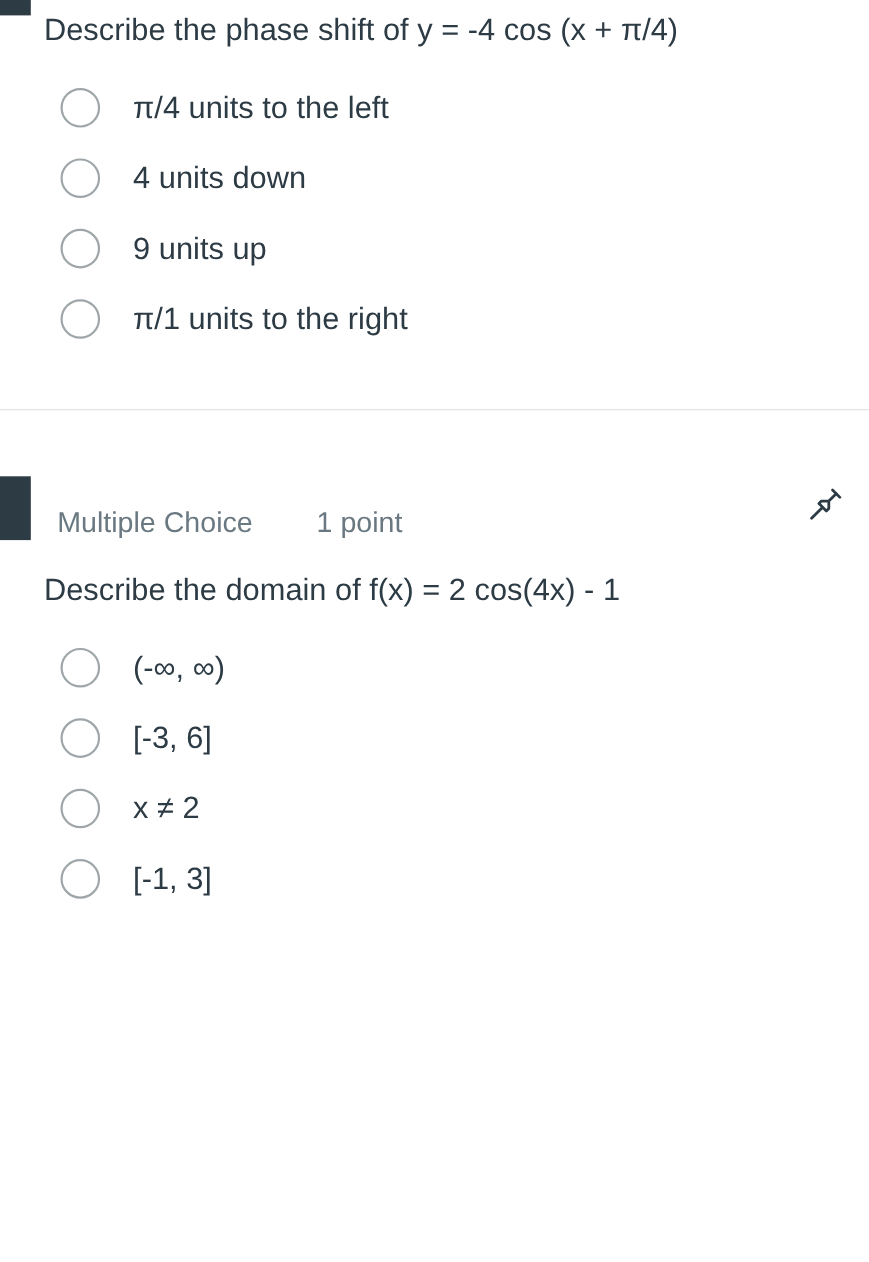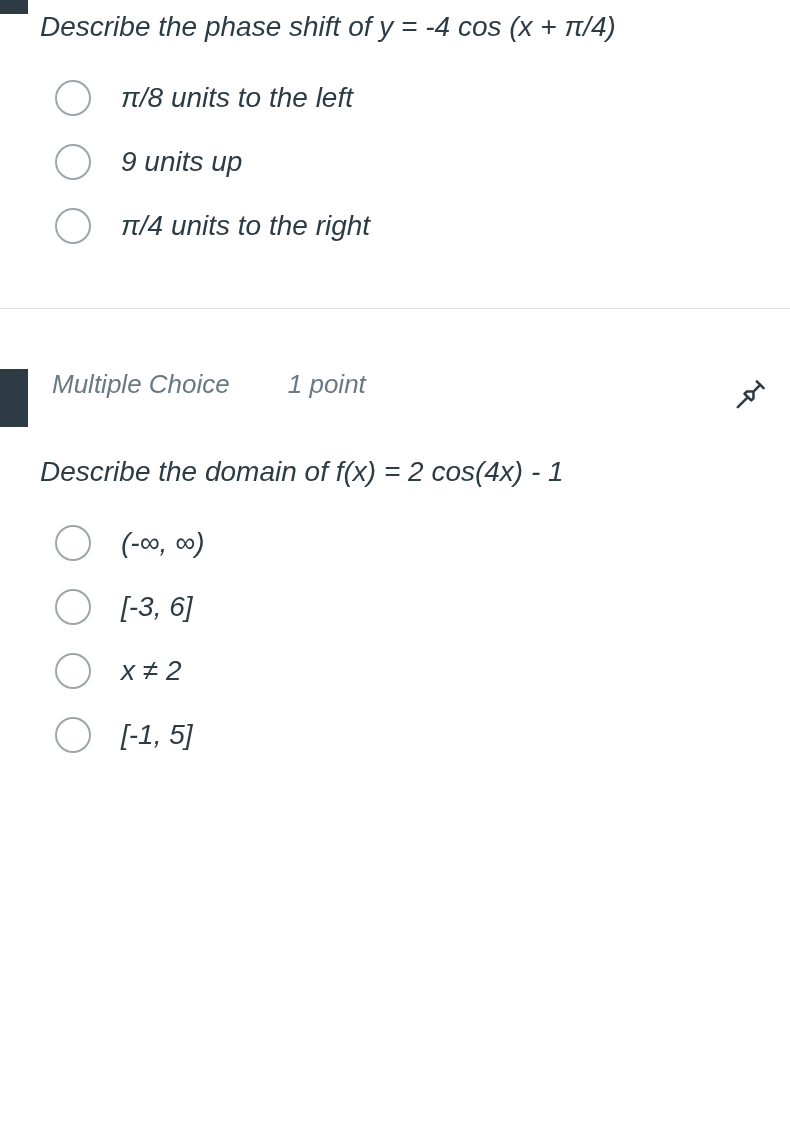--- a/index.html
+++ b/index.html
@@ -8,21 +8,20 @@
       box-sizing: border-box;
     }
     body {
       font-family: -apple-system, BlinkMacSystemFont, "Segoe UI", Helvetica, Arial, sans-serif;
       background: #ffffff;
       color: #2d3b45;
       width: 790px;
     }
     .question-block {
       padding: 0 0 30px 0;
-      font-style: italic;
     }
     .question-text {
       font-size: 28px;
       color: #2d3b45;
       line-height: 1.35;
       padding: 8px 20px 20px 40px;
       font-weight: 400;
     }
     .options {
       padding: 0 20px 0 55px;
@@ -46,21 +45,21 @@
       color: #2d3b45;
       font-weight: 400;
     }
     .divider {
       border: none;
       border-top: 1px solid #dde0e2;
       margin: 20px 0 60px 0;
     }
     .question-header {
       display: flex;
-      align-items: flex-start;
+      align-items: flex-end;
       padding: 0 20px 18px 0;
       position: relative;
     }
     .question-number-box {
       background: #2d3b45;
       color: #ffffff;
       width: 28px;
       height: 58px;
       display: flex;
       align-items: center;
@@ -110,29 +109,33 @@
 </head>
 <body>
 
 <div class="top-marker"></div>
 
 <div class="question-block">
   <div class="question-text">Describe the phase shift of y = -4 cos (x + π/4)</div>
   <div class="options">
     <div class="option-row">
       <div class="radio-circle"></div>
-      <div class="option-label">π/8 units to the left</div>
+      <div class="option-label">π/4 units to the left</div>
+    </div>
+    <div class="option-row">
+      <div class="radio-circle"></div>
+      <div class="option-label">4 units down</div>
     </div>
     <div class="option-row">
       <div class="radio-circle"></div>
       <div class="option-label">9 units up</div>
     </div>
     <div class="option-row">
       <div class="radio-circle"></div>
-      <div class="option-label">π/4 units to the right</div>
+      <div class="option-label">π/1 units to the right</div>
     </div>
   </div>
 </div>
 
 <hr class="divider">
 
 <div class="question-block">
   <div class="question-header">
     <div class="question-number-box"></div>
     <div class="header-meta">
@@ -155,16 +158,16 @@
     <div class="option-row">
       <div class="radio-circle"></div>
       <div class="option-label">[-3, 6]</div>
     </div>
     <div class="option-row">
       <div class="radio-circle"></div>
       <div class="option-label">x ≠ 2</div>
     </div>
     <div class="option-row">
       <div class="radio-circle"></div>
-      <div class="option-label">[-1, 5]</div>
+      <div class="option-label">[-1, 3]</div>
     </div>
   </div>
 </div>
 
 </body></html>

